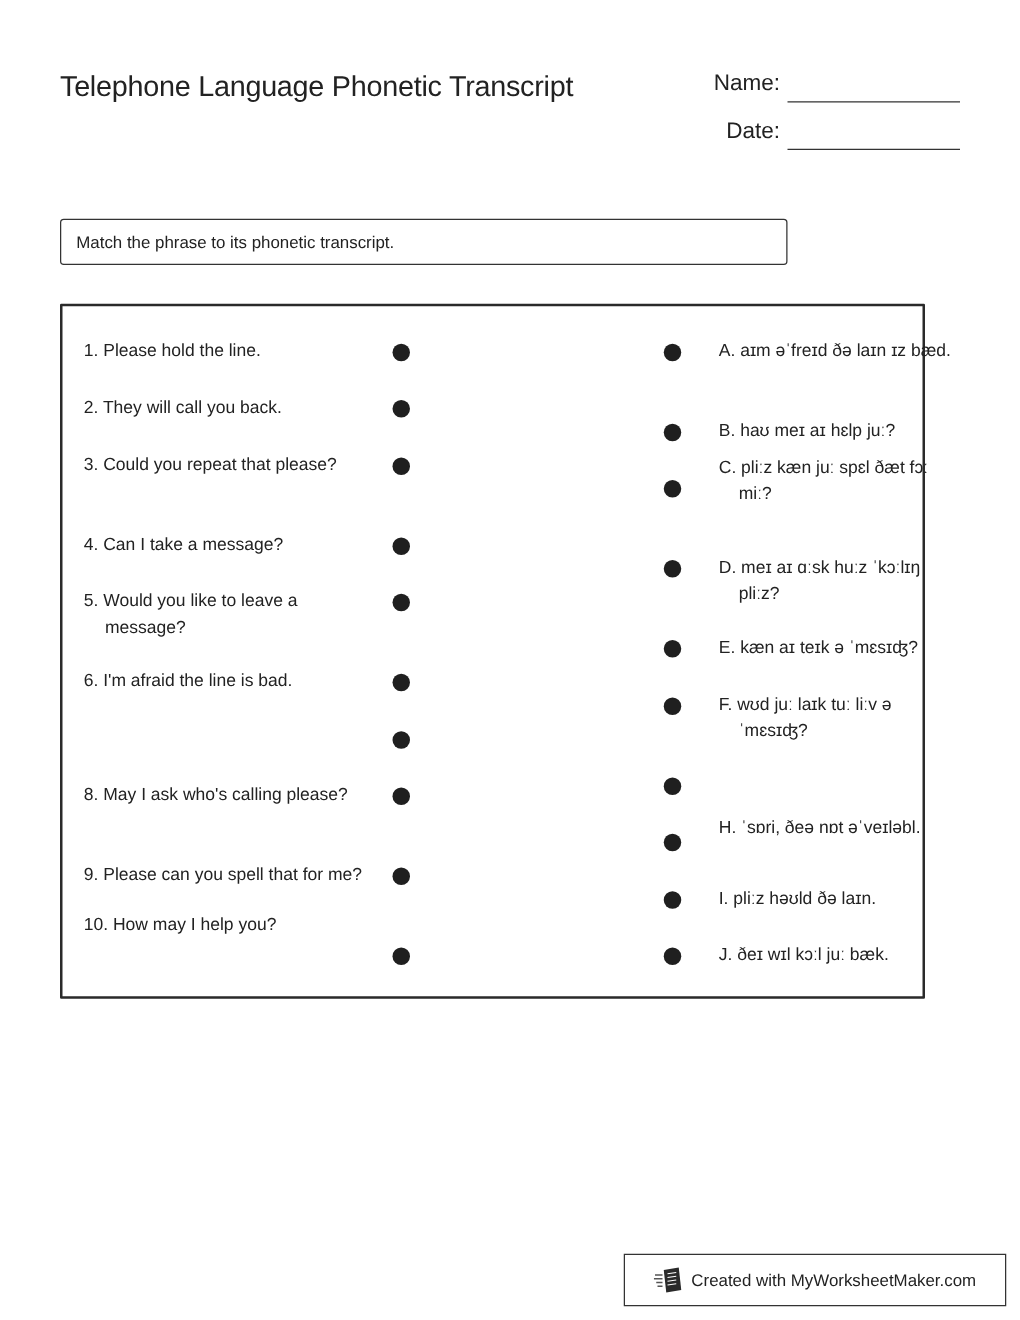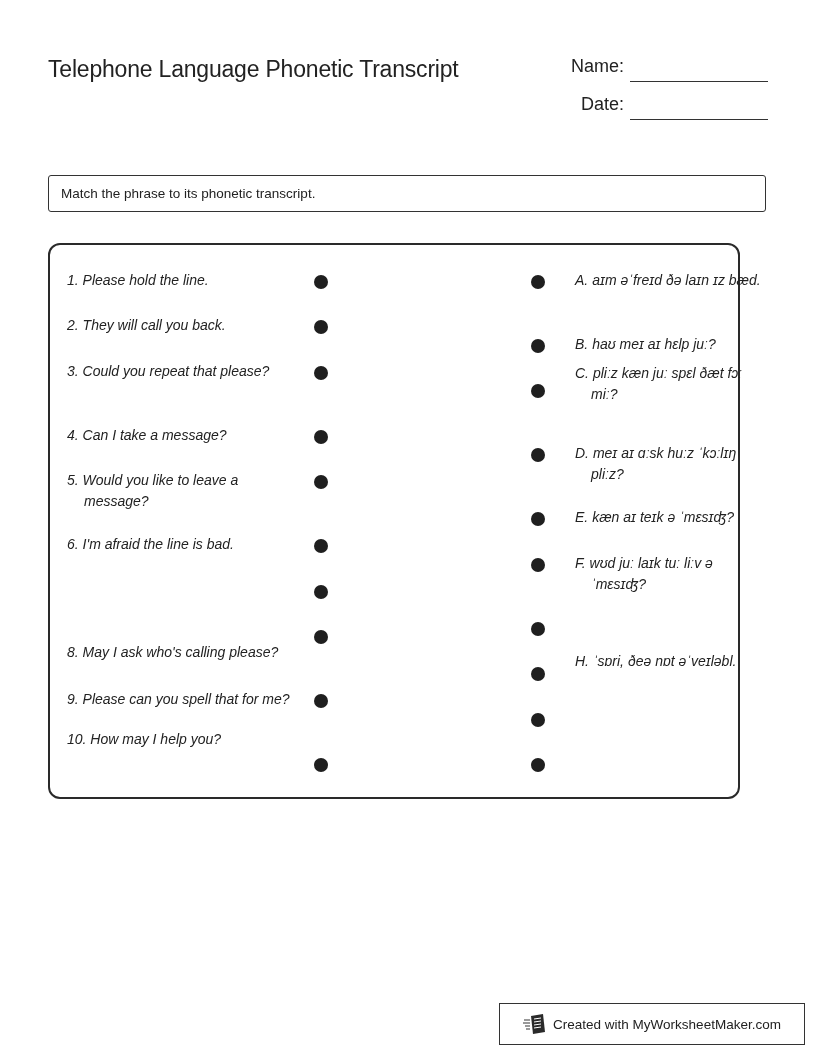--- a/index.html
+++ b/index.html
@@ -49,42 +49,41 @@
     }
     .meta-line {
       width: 138px;
       border-bottom: 1.3px solid #333;
       height: 24px;
     }
     .instructions {
       position: absolute;
       left: 48px;
       top: 175px;
-      width: 718px;
+      width: 582px;
       height: 37px;
       border: 1px solid #333;
       border-radius: 3px;
       box-sizing: border-box;
       padding: 0 12px;
       display: flex;
       align-items: center;
       font-size: 13.5px;
       color: #222;
       font-family: "Liberation Sans", "DejaVu Sans", sans-serif;
     }
     .main-box {
       position: absolute;
       left: 48px;
       top: 243px;
       width: 692px;
       height: 556px;
       border: 2px solid #2a2a2a;
-      border-radius: 12px;
+      border-radius: 1px;
       box-sizing: border-box;
-      font-style: italic;
     }
     .item {
       position: absolute;
       font-size: 14px;
       line-height: 21px;
       color: #222;
       font-family: "Liberation Sans", "DejaVu Sans", sans-serif;
     }
     .left-item {
       left: 17px;
@@ -153,21 +152,21 @@
 </div>
 
 <div class="main-box">
 
   <div class="item left-item" style="top:25px;"><span>1.</span> <span>Please hold the line.</span></div>
   <div class="item left-item" style="top:70px;"><span>2.</span> <span>They will call you back.</span></div>
   <div class="item left-item" style="top:116px;"><span>3.</span> <span>Could you repeat that please?</span></div>
   <div class="item left-item" style="top:180px;"><span>4.</span> <span>Can I take a message?</span></div>
   <div class="item left-item" style="top:225px;"><span>5.</span> <span>Would you like to leave a message?</span></div>
   <div class="item left-item" style="top:289px;"><span>6.</span> <span>I'm afraid the line is bad.</span></div>
-  <div class="item left-item" style="top:380px;margin-top:17px;"><span>8.</span> <span>May I ask who's calling please?</span></div>
+  <div class="item left-item" style="top:380px;"><span>8.</span> <span>May I ask who's calling please?</span></div>
   <div class="item left-item" style="top:444px;"><span>9.</span> <span>Please can you spell that for me?</span></div>
   <div class="item left-item wide-num" style="top:484px;"><span>10.</span> <span>How may I help you?</span></div>
 
   <span class="dot left" style="top:30px;"></span>
   <span class="dot left" style="top:75px;"></span>
   <span class="dot left" style="top:121px;"></span>
   <span class="dot left" style="top:185px;"></span>
   <span class="dot left" style="top:230px;"></span>
   <span class="dot left" style="top:294px;"></span>
   <span class="dot left" style="top:340px;"></span>
@@ -186,20 +185,22 @@
   <span class="dot right" style="top:468px;"></span>
   <span class="dot right" style="top:513px;"></span>
 
   <div class="item right-item" style="top:25px;"><span>A.</span> <span>aɪm əˈfreɪd ðə laɪn ɪz bæd.</span></div>
   <div class="item right-item" style="top:89px;"><span>B.</span> <span>haʊ meɪ aɪ hɛlp juː?</span></div>
   <div class="item right-item" style="top:118px;"><span>C.</span> <span>pliːz kæn juː spɛl ðæt fɔː miː?</span></div>
   <div class="item right-item" style="top:198px;"><span>D.</span> <span>meɪ aɪ ɑːsk huːz ˈkɔːlɪŋ pliːz?</span></div>
   <div class="item right-item" style="top:262px;"><span>E.</span> <span>kæn aɪ teɪk ə ˈmɛsɪʤ?</span></div>
   <div class="item right-item" style="top:308px;"><span>F.</span> <span>wʊd juː laɪk tuː liːv ə ˈmɛsɪʤ?</span></div>
   <div class="item right-item" style="top:406px;"><span>H.</span> <span>ˈsɒri, ðeə nɒt əˈveɪləbl.</span></div>
+  <div class="item right-item" style="top:463px;"><span>I.</span> <span>pliːz həʊld ðə laɪn.</span></div>
+  <div class="item right-item" style="top:508px;"><span>J.</span> <span>ðeɪ wɪl kɔːl juː bæk.</span></div>
 </div>
 
 <div class="footer">
   <svg class="footer-icon" viewBox="0 0 24 22">
     <line x1="1" y1="7" x2="7" y2="7" stroke="#555" stroke-width="1.2"></line>
     <line x1="0" y1="10" x2="7" y2="10" stroke="#555" stroke-width="1.2"></line>
     <line x1="2" y1="13" x2="7" y2="13" stroke="#555" stroke-width="1.2"></line>
     <line x1="3" y1="16" x2="7" y2="16" stroke="#555" stroke-width="1.2"></line>
     <path d="M8 3 L20 1 L22 19 L10 21 Z" fill="#2a2a2a"></path>
     <path d="M11 6 L18 5 M11 9 L18 8 M11 12 L18 11 M11 15 L18 14" stroke="#fff" stroke-width="1"></path>

